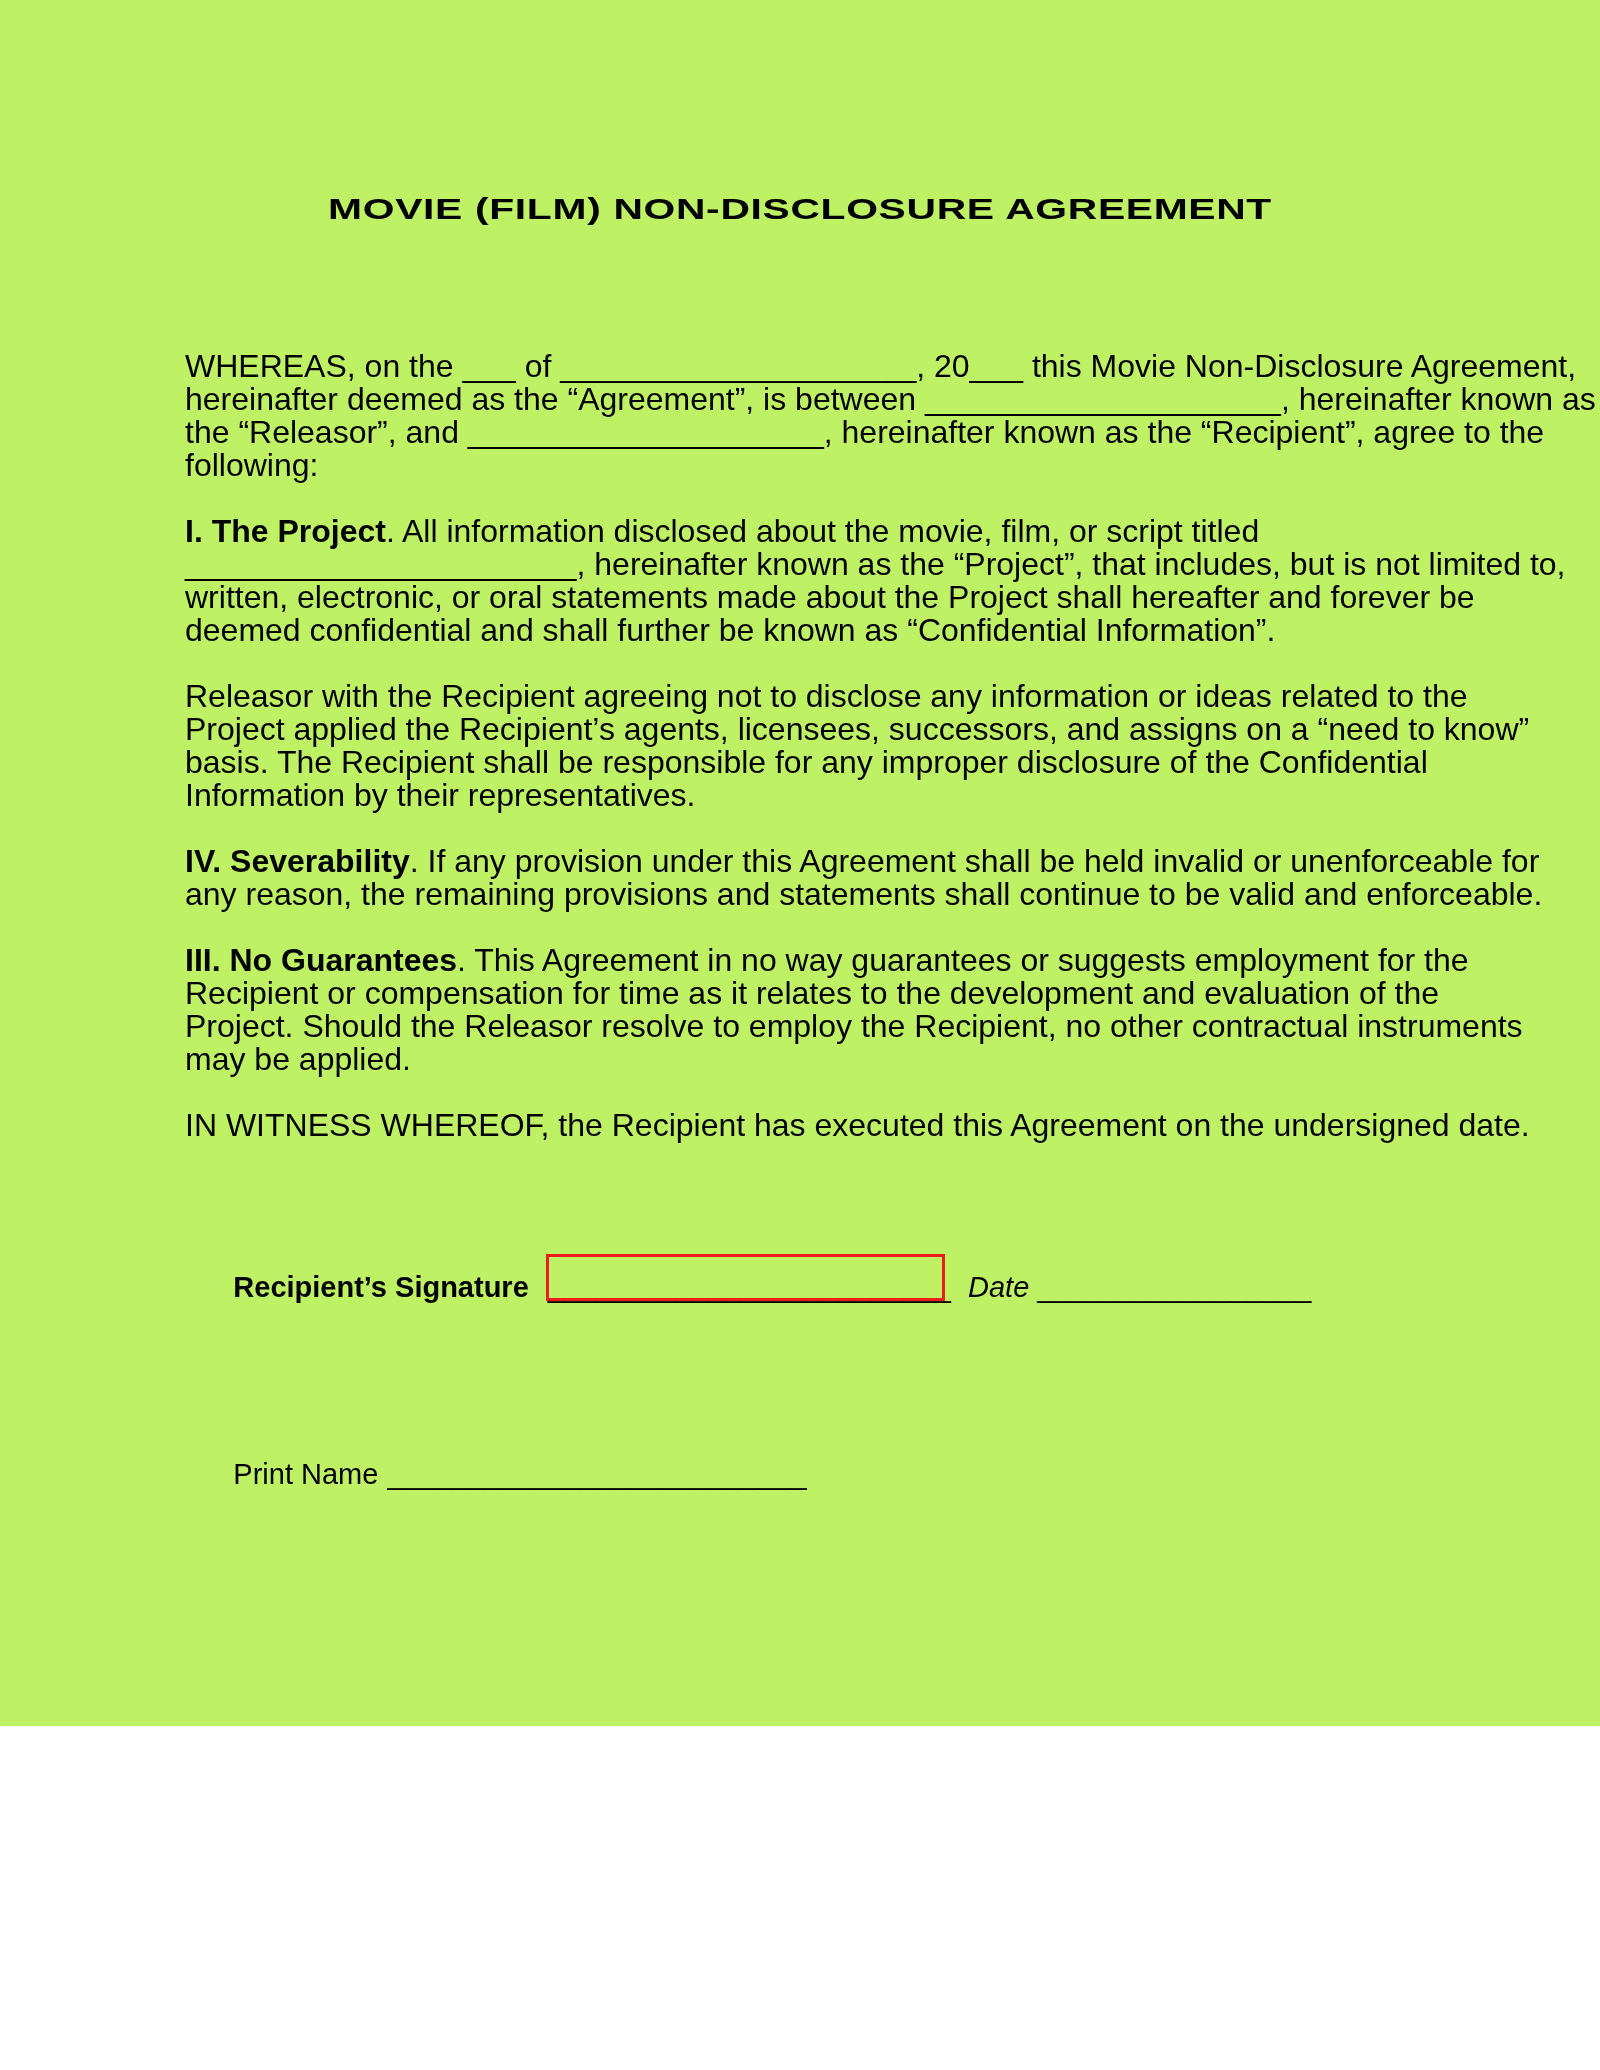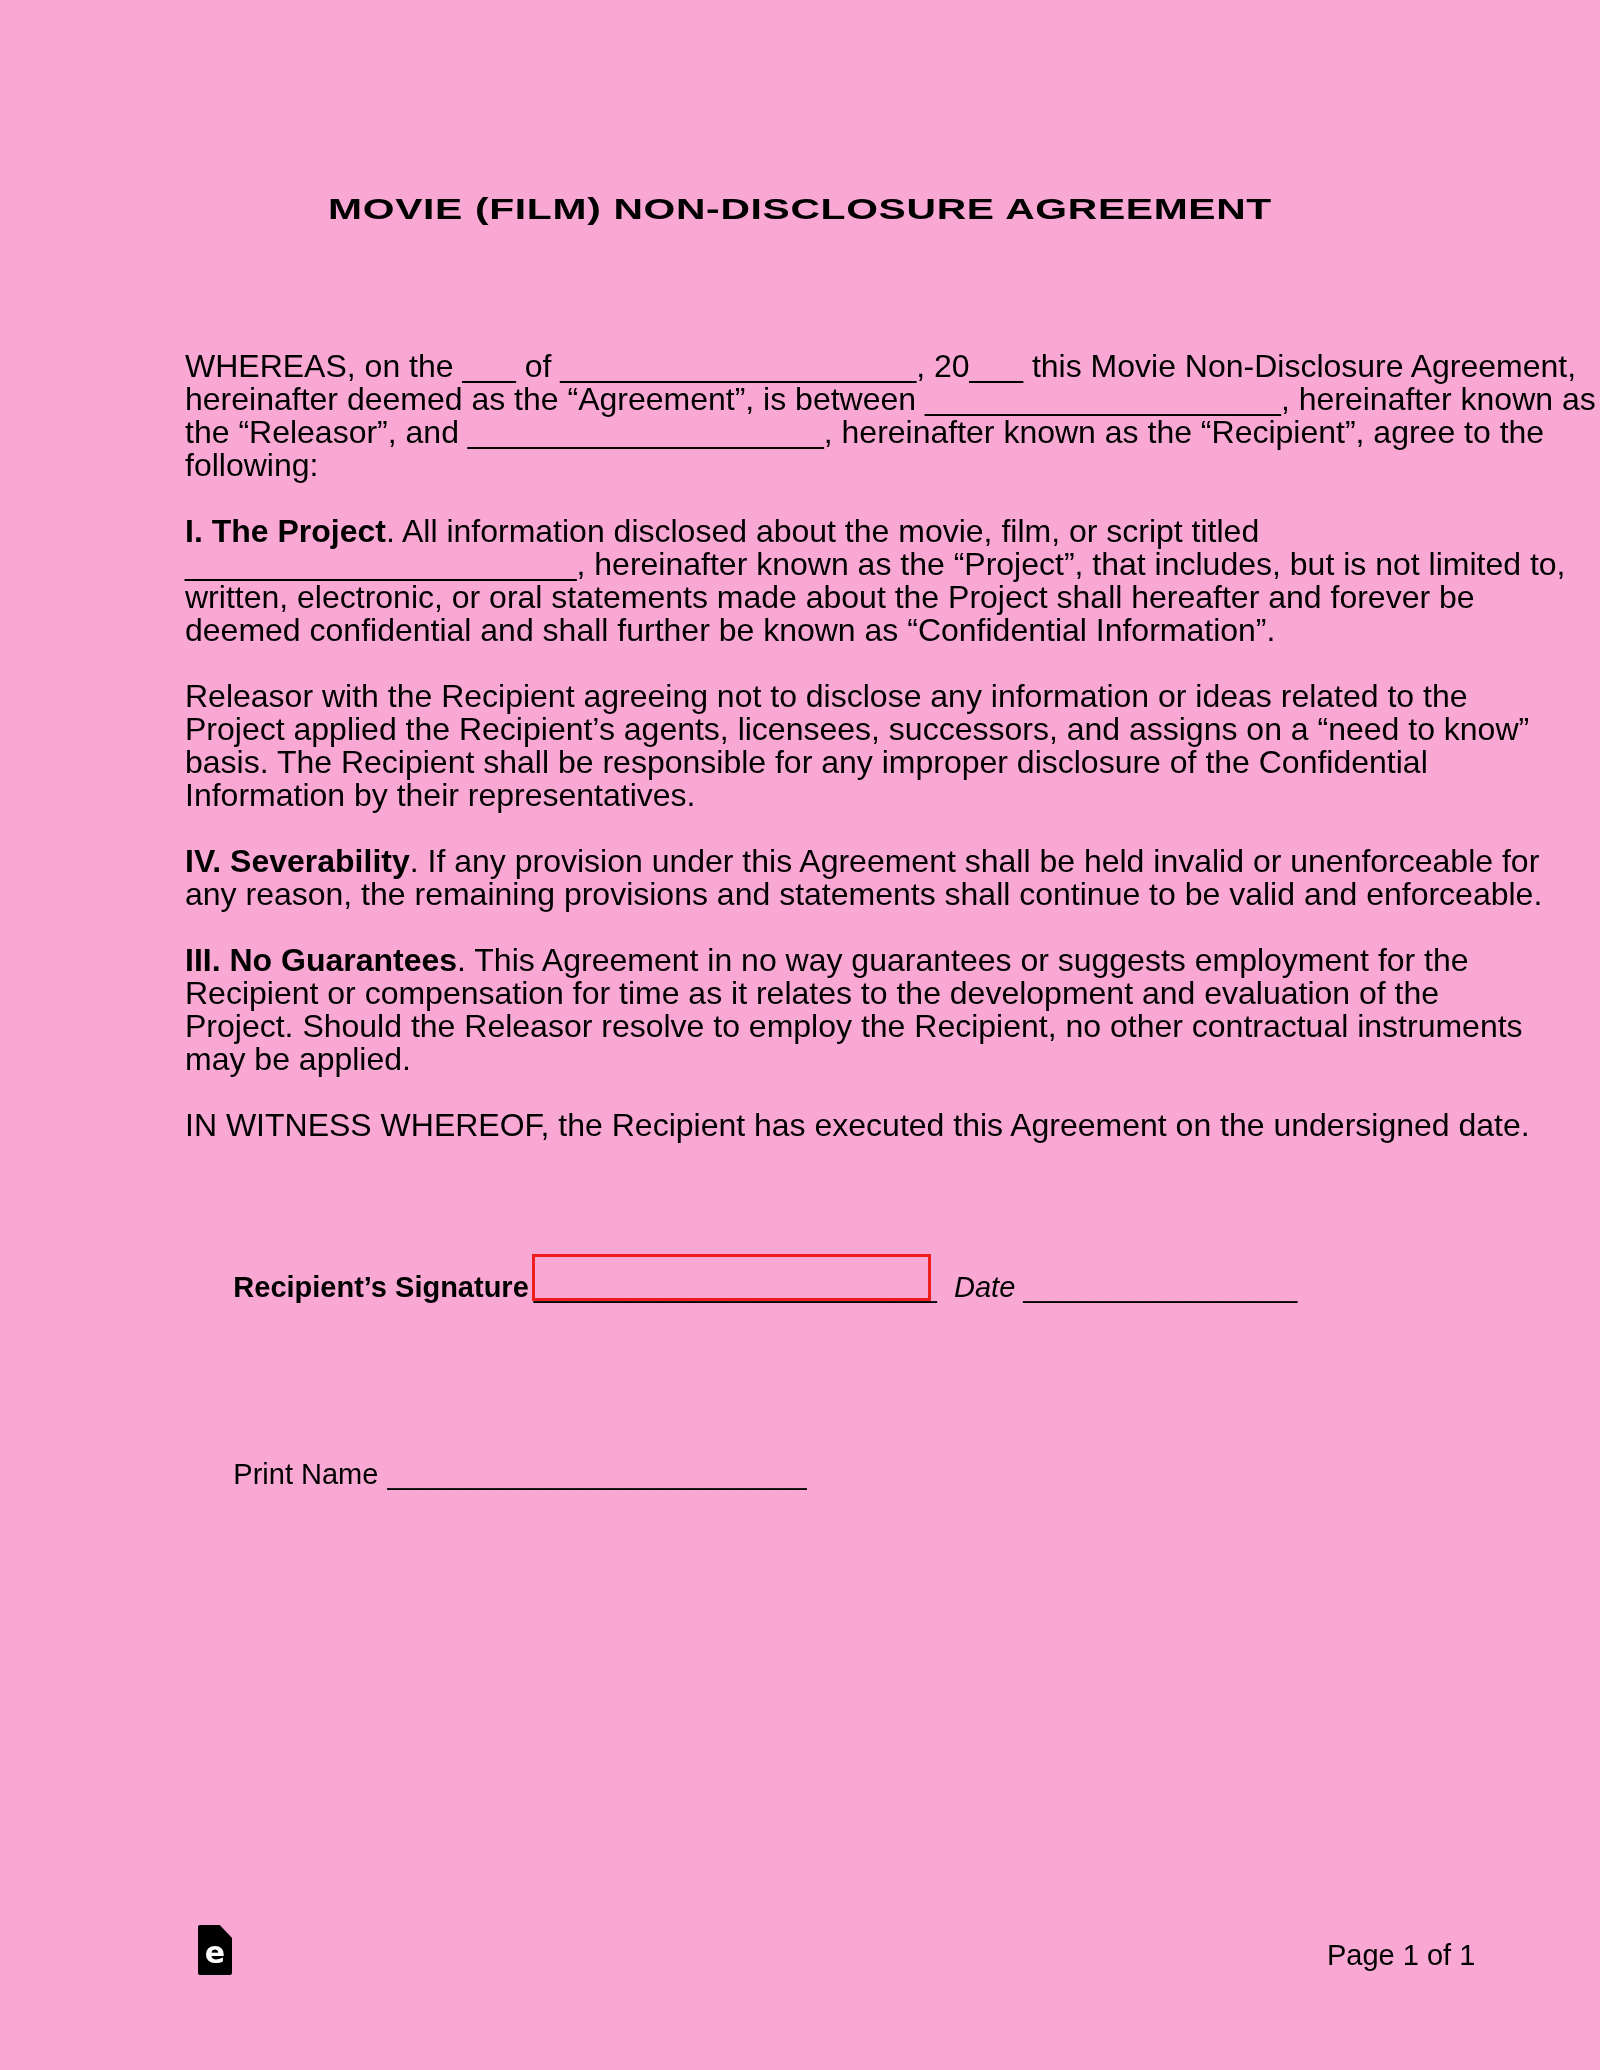--- a/index.html
+++ b/index.html
@@ -1,20 +1,20 @@
 <!DOCTYPE html>
 <html style="--highlight-red: #ee1c1c;"><head>
 <meta charset="utf-8">
 <style>
   html, body { margin:0; padding:0; background:#ffffff; }
   .page {
     position:relative;
     width:1600px;
-    height:2070px;
-    background:#f9a8d4;
+    height:1726px;
+    background:#bef264;
     color:#000000;
     font-family:"Liberation Sans", sans-serif;
     overflow:hidden;
   }
   .content {
     position:absolute;
     left:185px;
     top:0;
     width:1230px;
   }
@@ -43,21 +43,21 @@
   strong { font-weight:bold; }
 
   .sig-row {
     position:relative;
     margin-top:96px;
     font-size:29px;
     line-height:33px;
     white-space:pre;
   }
   .sig-label { font-weight:bold; }
-  .sig-blank-wrap { position:relative; margin-left:5px; }
+  .sig-blank-wrap { position:relative; margin-left:19px; }
   .blank { white-space:pre; }
   .red-box {
     position:absolute;
     left:-2px;
     top:-17px;
     width:399px;
     height:47px;
     box-sizing:border-box;
     border:3px solid var(--highlight-red, #ee1c1c);
     background:transparent;

